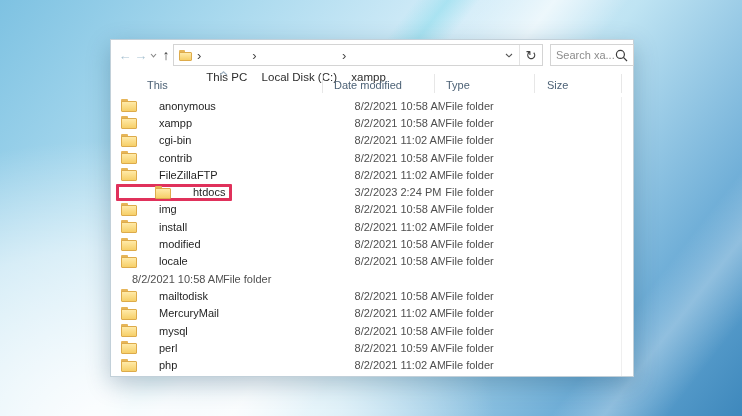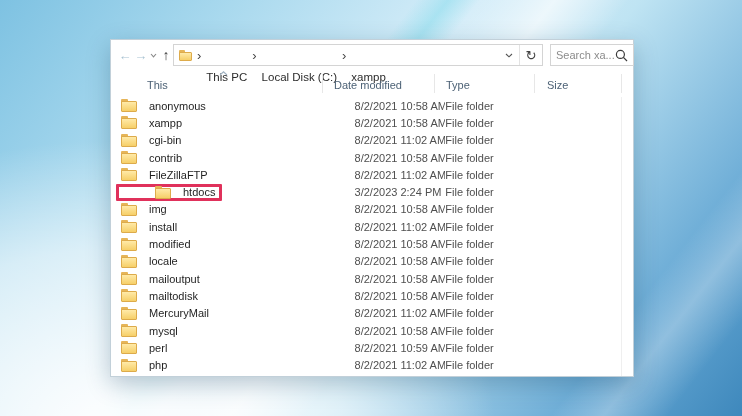--- a/index.html
+++ b/index.html
@@ -57,21 +57,21 @@
   .sortcaret { position:absolute; left:108px; top:1px; }
   .hsep { position:absolute; top:4px; bottom:4px; width:1px; background:#e7e7e7; }
   .hsep1{ left:211px; } .hsep2{ left:323px; } .hsep3{ left:423px; } .hsep4{ left:510px; }
   .scroll-line { position:absolute; top:57px; bottom:0; left:510px; width:1px; background:#efefef; }
   
   .filelist { position:absolute; left:0; top:57px; right:13px; bottom:0; overflow:hidden; }
   .row { display:flex; height:17.3px; align-items:center; font-size:11px; }
   .cell { white-space:nowrap; overflow:hidden; }
   .c-name { width:223px; color:#1f1f1f; padding-left:5px; display:flex; align-items:center; }
   .name-wrap { display:inline-flex; align-items:center; padding:0 4px 0 2px; border:3px solid transparent; border-radius:1px; height:17px; }
-  .name-wrap .fname { margin-left:12px; }
+  .name-wrap .fname { margin-left:22px; }
   .row.highlighted .name-wrap { border-color:#e0315b;padding-left:36px; }
   .c-date { width:112px; color:#4f4f4f;padding-left:21px; }
   .c-type { width:101px; color:#4f4f4f; }
   .c-size { width:74px; color:#4f4f4f; }
   svg { display:block; }
 </style>
 </head>
 <body>
 
 <div class="bg"></div>
@@ -275,29 +275,20 @@
               <span class="fbody"></span>
             </span>
             <span class="fname">locale</span>
           </span>
         </div>
         <div class="cell c-date">8/2/2021 10:58 AM</div>
         <div class="cell c-type">File folder</div>
         <div class="cell c-size"></div>
       </div>
       <div class="row">
-        <div class="cell c-name">
-          <span class="name-wrap">
-            <span class="folder-icon">
-              <span class="tab"></span>
-              <span class="fbody"></span>
-            </span>
-            <span class="fname">mailoutput</span>
-          </span>
-        </div>
         <div class="cell c-date">8/2/2021 10:58 AM</div>
         <div class="cell c-type">File folder</div>
         <div class="cell c-size"></div>
       </div>
       <div class="row">
         <div class="cell c-name">
           <span class="name-wrap">
             <span class="folder-icon">
               <span class="tab"></span>
               <span class="fbody"></span>

